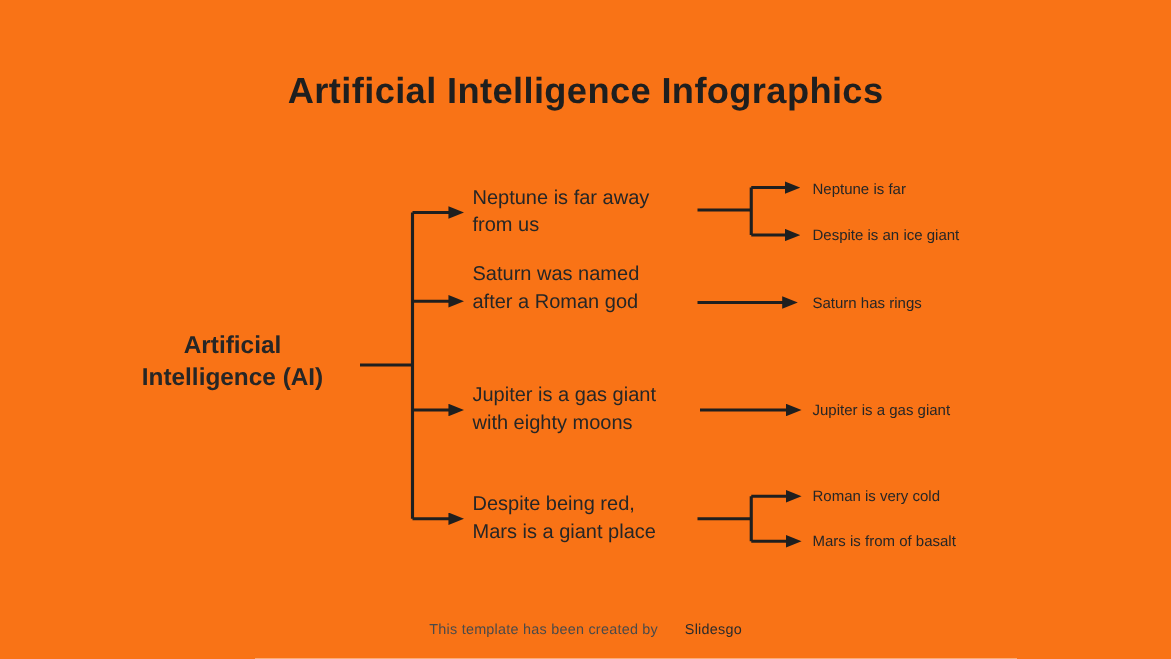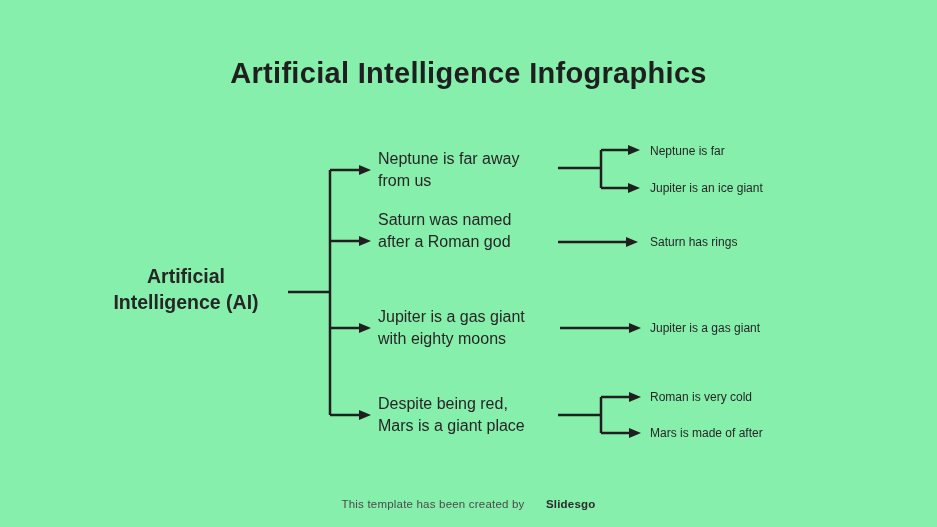--- a/index.html
+++ b/index.html
@@ -4,21 +4,21 @@
 <style>
   html, body {
     margin: 0;
     padding: 0;
     background: #ffffff;
   }
   .canvas {
     position: relative;
     width: 937px;
     height: 527px;
-    background: #86efac;
+    background: #f97316;
     overflow: hidden;
     font-family: "Liberation Sans", "DejaVu Sans", sans-serif;
   }
   .page-title {
     position: absolute;
     left: 0;
     top: 57px;
     width: 937px;
     text-align: center;
     font-size: 29px;
@@ -67,21 +67,21 @@
     position: absolute;
     left: 0;
     top: 498px;
     width: 937px;
     text-align: center;
     font-size: 11.5px;
     color: #4a4a4a;
     letter-spacing: 0.2px;
   }
   .footer .brand {
-    font-weight: 700;
+    font-weight: 400;
     color: #2b2b2b;
     margin-left: 18px;
   }
 </style>
 </head>
 <body>
 
 <div class="canvas">
 
   <div class="page-title">Artificial Intelligence Infographics</div>
@@ -135,25 +135,25 @@
   <div class="branch-label" style="top:306px">
     <div>Jupiter is a gas giant</div>
     <div>with eighty moons</div>
   </div>
   <div class="branch-label" style="top:393px">
     <div>Despite being red,</div>
     <div>Mars is a giant place</div>
   </div>
 
   <div class="leaf-label" style="top:140px">Neptune is far</div>
-  <div class="leaf-label" style="top:177px">Jupiter is an ice giant</div>
+  <div class="leaf-label" style="top:177px">Despite is an ice giant</div>
   <div class="leaf-label" style="top:231px">Saturn has rings</div>
   <div class="leaf-label" style="top:317px">Jupiter is a gas giant</div>
   <div class="leaf-label" style="top:386px">Roman is very cold</div>
-  <div class="leaf-label" style="top:422px">Mars is made of after</div>
+  <div class="leaf-label" style="top:422px">Mars is from of basalt</div>
 
   <div class="footer">
     <span>This template has been created by</span>
     <span> </span>
     <span class="brand">Slidesgo</span>
   </div>
 
 </div>
 
 </body></html>

